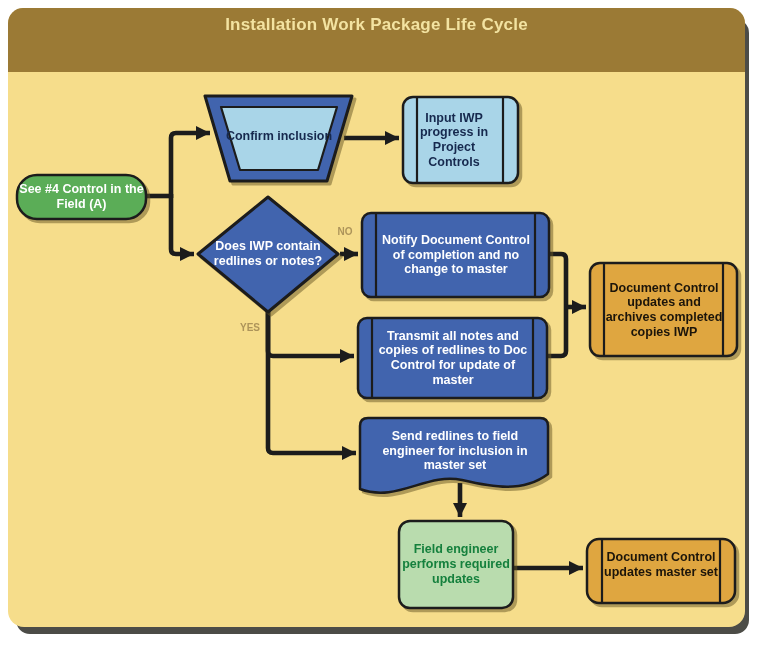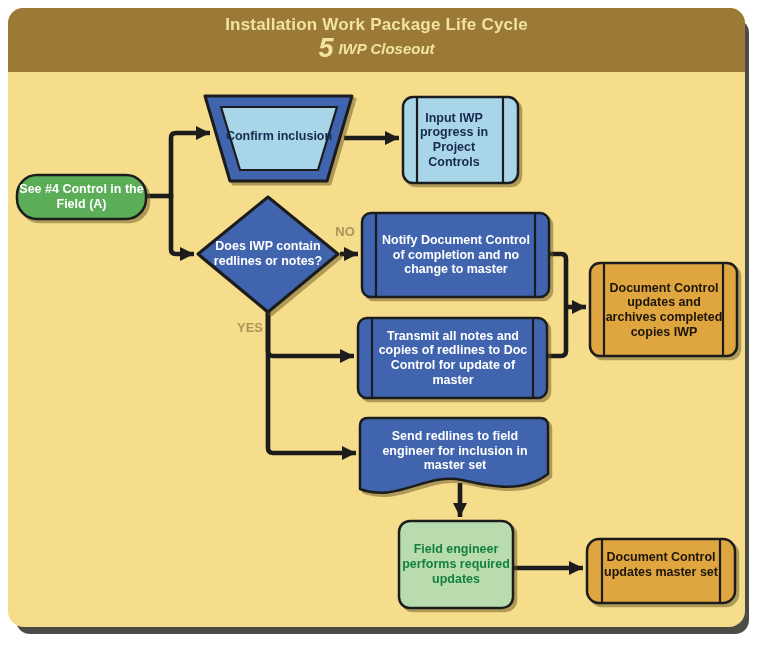--- a/index.html
+++ b/index.html
@@ -13,30 +13,29 @@
   .hdr .step-num{font-size:27px;vertical-align:-3px;}
   .hdr .step-name{font-size:15px;margin-left:5px;}
   svg.diagram{position:absolute;left:0;top:0;}
   .shp{filter:drop-shadow(3px 3px 0 rgba(104,88,38,.5));}
   .lbl{position:absolute;display:flex;align-items:center;justify-content:center;text-align:center;
        font-weight:bold;font-size:12.5px;line-height:1.18;pointer-events:none;}
   .lbl.white{color:#ffffff;}
   .lbl.navy{color:#16294e;}
   .lbl.dark{color:#1c150a;}
   .lbl.dkgreen{color:#15803d;}
-  .lbl.branch{color:var(--branch-label,#ad945a);font-size:13px;}
+  .lbl.branch{color:var(--branch-label,#ad945a);font-size:10px;}
 </style>
 </head>
 <body>
 
 <div class="stage">
   <div class="card">
     <div class="hdr">
       <div class="title">Installation Work Package Life Cycle</div>
-      <div class="subtitle"><span class="step-num">5</span><span class="step-name">IWP Closeout</span></div>
     </div>
   </div>
 
   <svg class="diagram" width="768" height="645" viewBox="0 0 768 645">
     <defs>
       <marker id="ah" viewBox="0 0 10 10" refX="10" refY="5" markerWidth="3.1" markerHeight="3.1" orient="auto-start-reverse">
         <path d="M0 0 L10 5 L0 10 Z" fill="#1c1c1c"></path>
       </marker>
     </defs>
 

